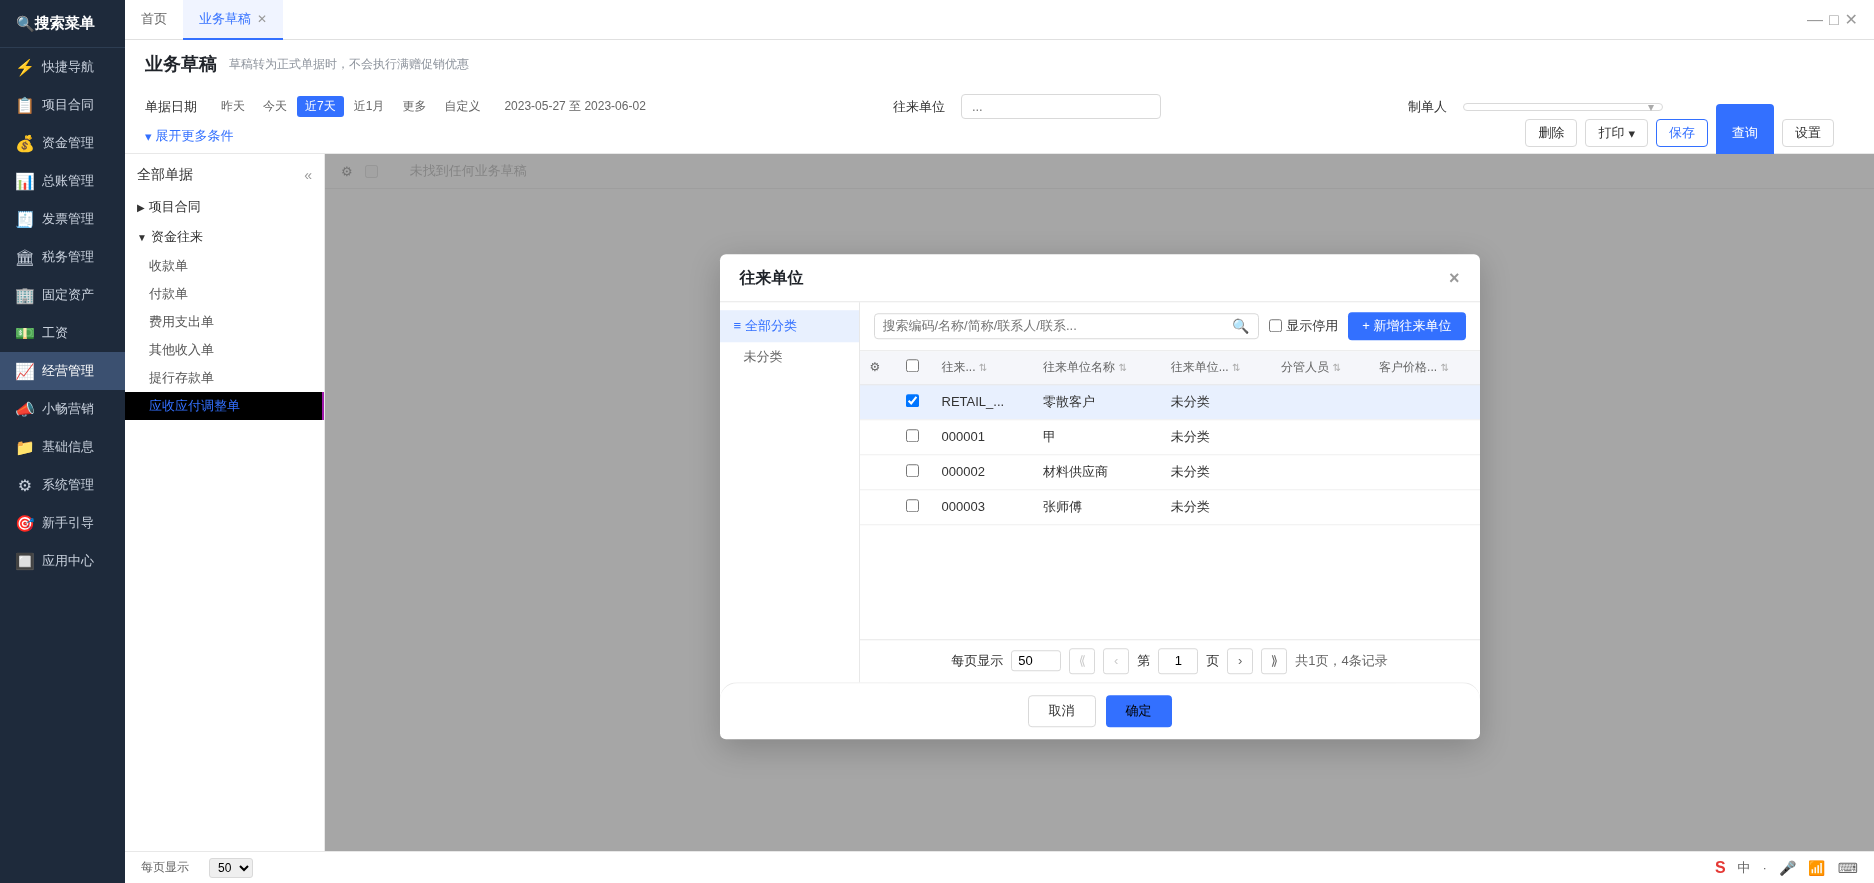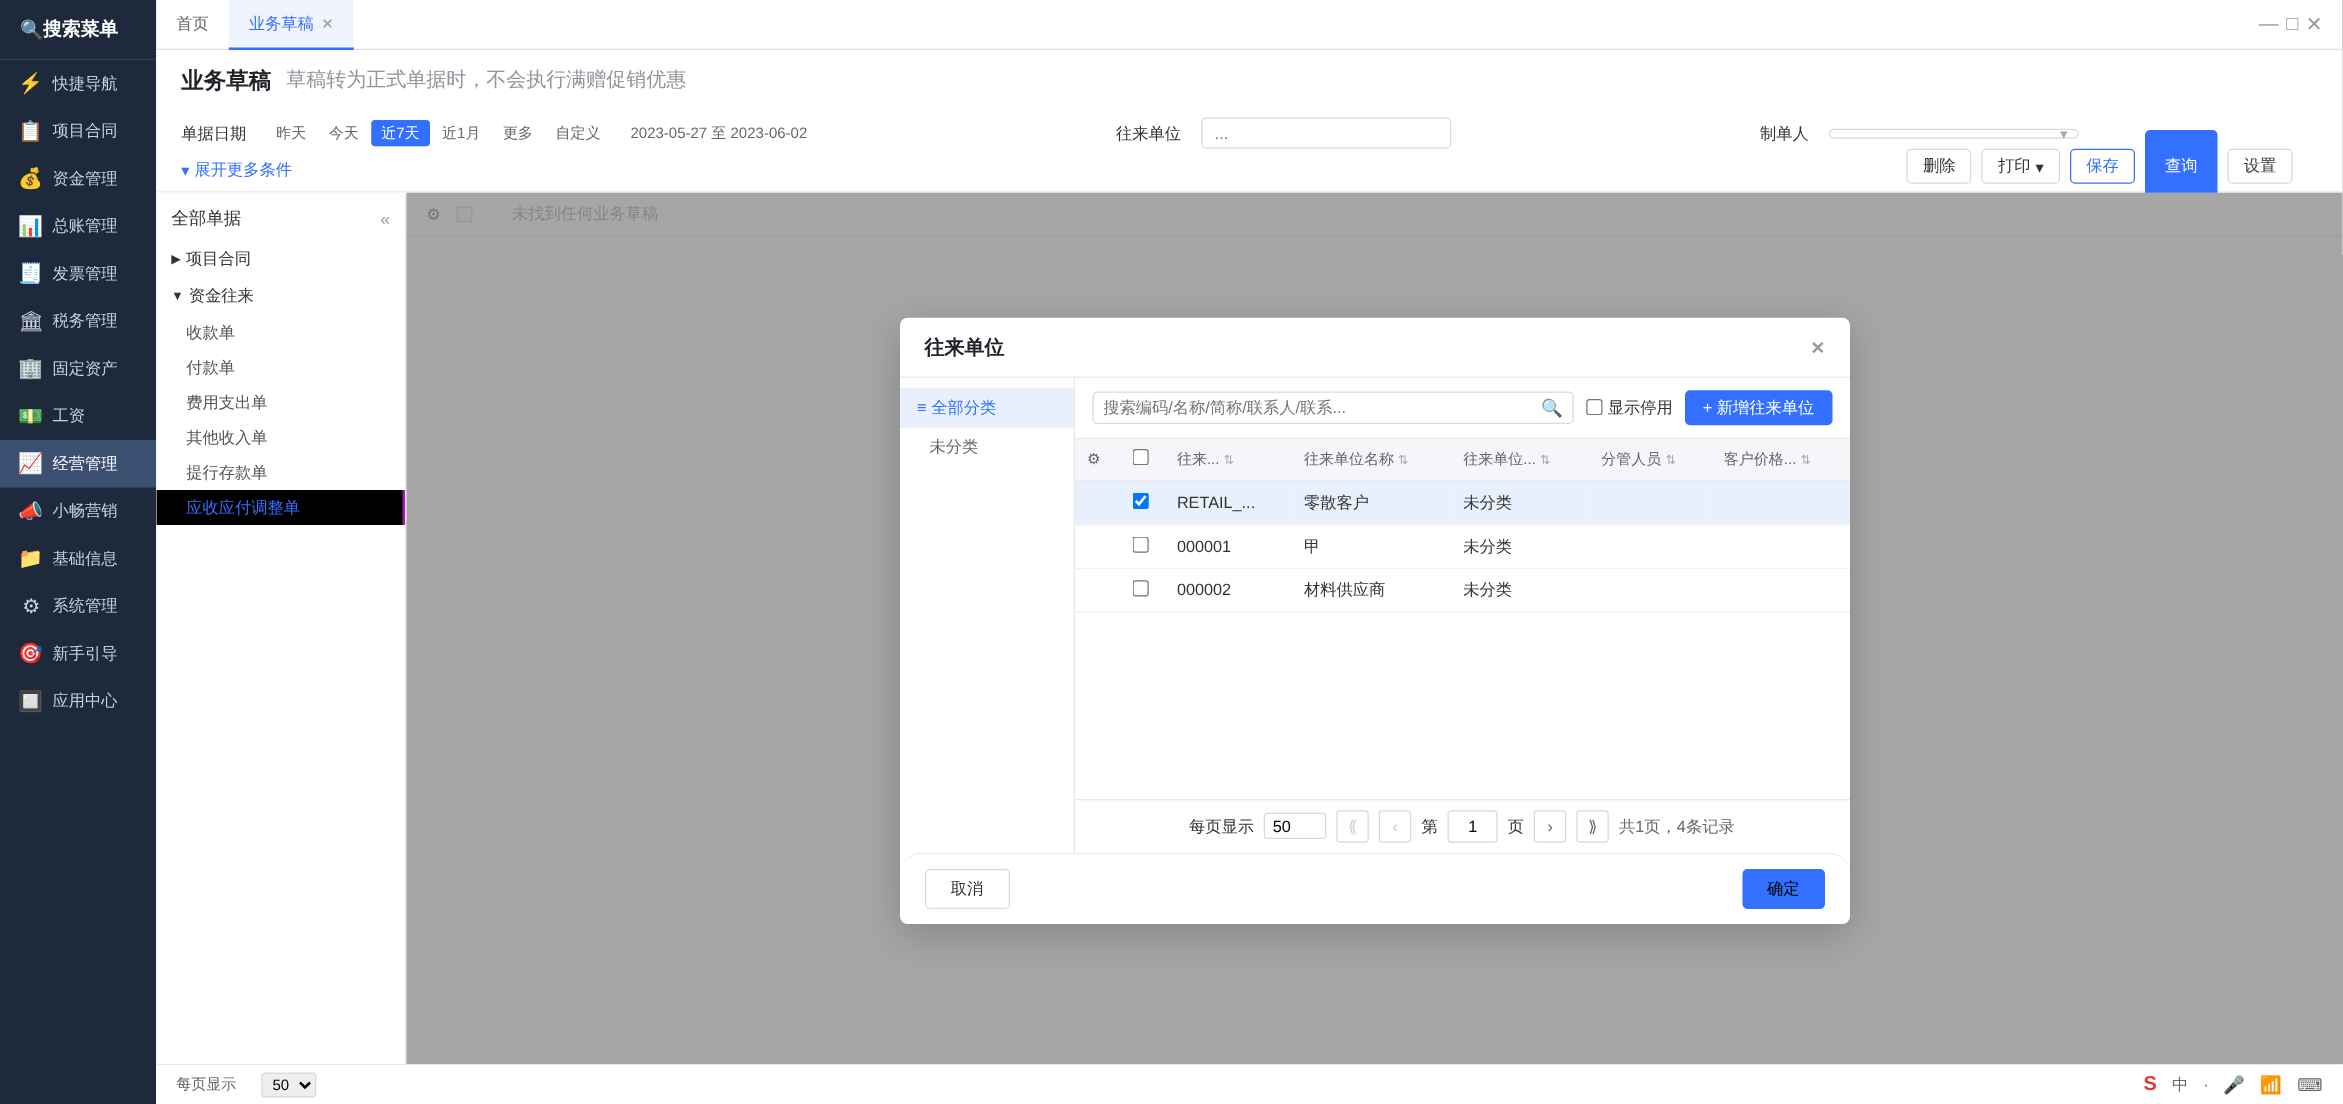--- a/index.html
+++ b/index.html
@@ -35,21 +35,21 @@
     }
 
     
     .page-header {
       background: #fff; padding: 12px 20px 0; border-bottom: 1px solid #e8e8e8;
     }
     .page-title-row {
       display: flex; align-items: center; gap: 12px; margin-bottom: 8px;
     }
     .page-title { font-size: 18px; font-weight: 600; color: #1f2329; }
-    .page-subtitle { font-size: 16px; color: #8f959e; }
+    .page-subtitle { font-size: 12px; color: #8f959e; }
     .header-actions {
       position: absolute; right: 20px; top: 52px; display: flex; gap: 8px; align-items: center;
     }
     .btn-ghost { background: none; border: 1px solid #d9d9d9; padding: 4px 12px; border-radius: 4px; cursor: pointer; font-size: 13px; color: #333; display: flex; align-items: center; gap: 4px; }
     .btn-primary { background: #3370ff; color: white; border: none; padding: 20px 16px; border-radius: 4px; cursor: pointer; font-size: 13px; }
     .btn-save { background: none; border: 1px solid #3370ff; color: #3370ff; padding: 4px 12px; border-radius: 4px; cursor: pointer; font-size: 13px; }
 
     
     .filter-row {
       display: flex; align-items: center; padding: 10px 0 8px; gap: 16px; flex-wrap: wrap;
@@ -140,21 +140,21 @@
       border-top: 1px solid #e8e8e8; padding: 8px 14px; display: flex; align-items: center; justify-content: center; gap: 8px; font-size: 13px; color: #333;
     }
     .page-btn { border: 1px solid #d9d9d9; background: none; width: 26px; height: 26px; border-radius: 3px; cursor: pointer; font-size: 13px; display: flex; align-items: center; justify-content: center; color: #666; }
     .page-btn:disabled { color: #ccc; cursor: default; }
     .page-input { border: 1px solid #d9d9d9; border-radius: 3px; width: 40px; height: 26px; text-align: center; font-size: 13px; }
     .per-page-select { border: 1px solid #d9d9d9; border-radius: 3px; padding: 2px 20px 2px 6px; font-size: 13px; appearance: none; background: white; }
     .total-text { color: #666; font-size: 13px; }
 
     
     .modal-actions {
-      display: flex; justify-content: space-between; gap: 10px; padding: 12px 20px; border-top: 1px solid #e8e8e8; border-radius: 17px;
+      display: flex; justify-content: center; gap: 10px; padding: 12px 20px; border-top: 1px solid #e8e8e8; border-radius: 17px;
     }
     .btn-cancel { background: none; border: 1px solid #d9d9d9; color: #333; padding: 6px 20px; border-radius: 4px; cursor: pointer; font-size: 13px; }
     .btn-confirm { background: #3370ff; color: #000000; border: none; padding: 6px 20px; border-radius: 4px; cursor: pointer; font-size: 13px; }
 
     
     .status-bar {
       position: fixed; bottom: 0; left: 125px; right: 0; height: 32px; background: #fff; border-top: 1px solid #e8e8e8; display: flex; align-items: center; padding: 0 16px; font-size: 12px; color: #666; gap: 20px;
     }
 
     
@@ -411,20 +411,31 @@
       <td></td>
       <td></td>
     </tr>
                     <tr>
       <td></td>
       <td>
         <input type="checkbox" style="">
       </td>
       <td>000002</td>
       <td>材料供应商</td>
+      <td>未分类</td>
+      <td></td>
+      <td></td>
+    </tr>
+                    <tr>
+      <td></td>
+      <td>
+        <input type="checkbox" style="">
+      </td>
+      <td>000003</td>
+      <td>张师傅</td>
       <td>未分类</td>
       <td></td>
       <td></td>
     </tr>
                   </tbody>
               </table>
             </div>
 
             <div class="modal-footer-top">
               <span>每页显示</span>

